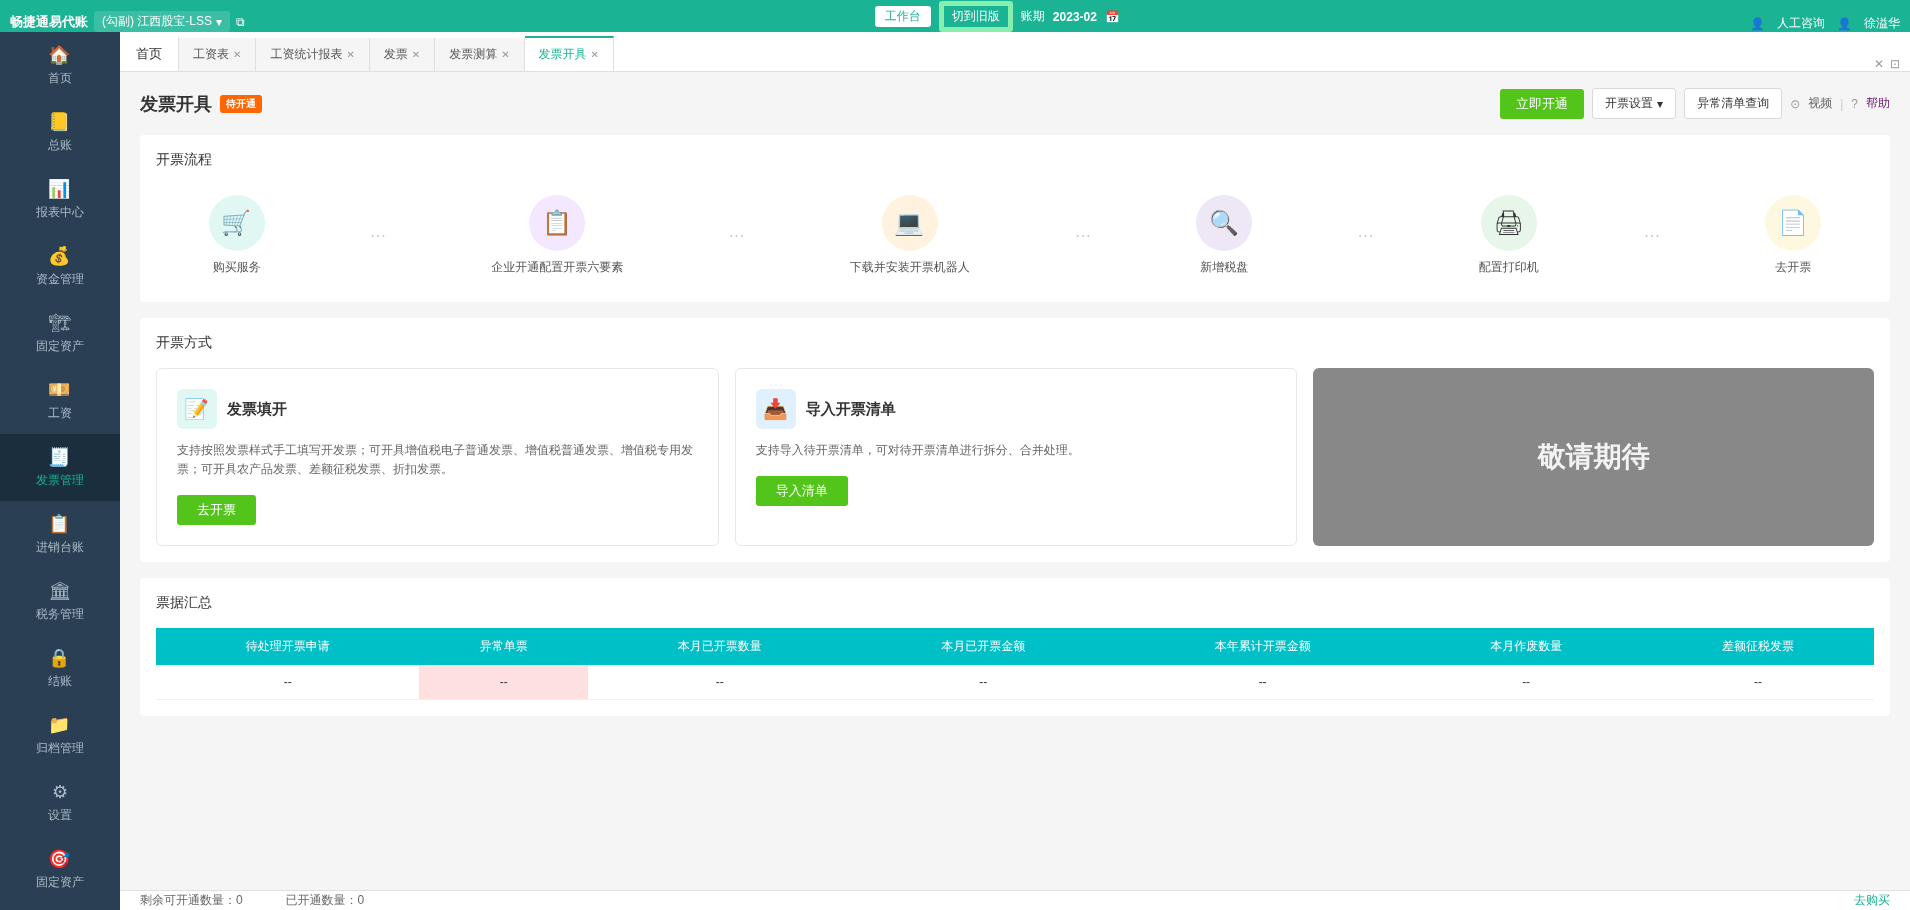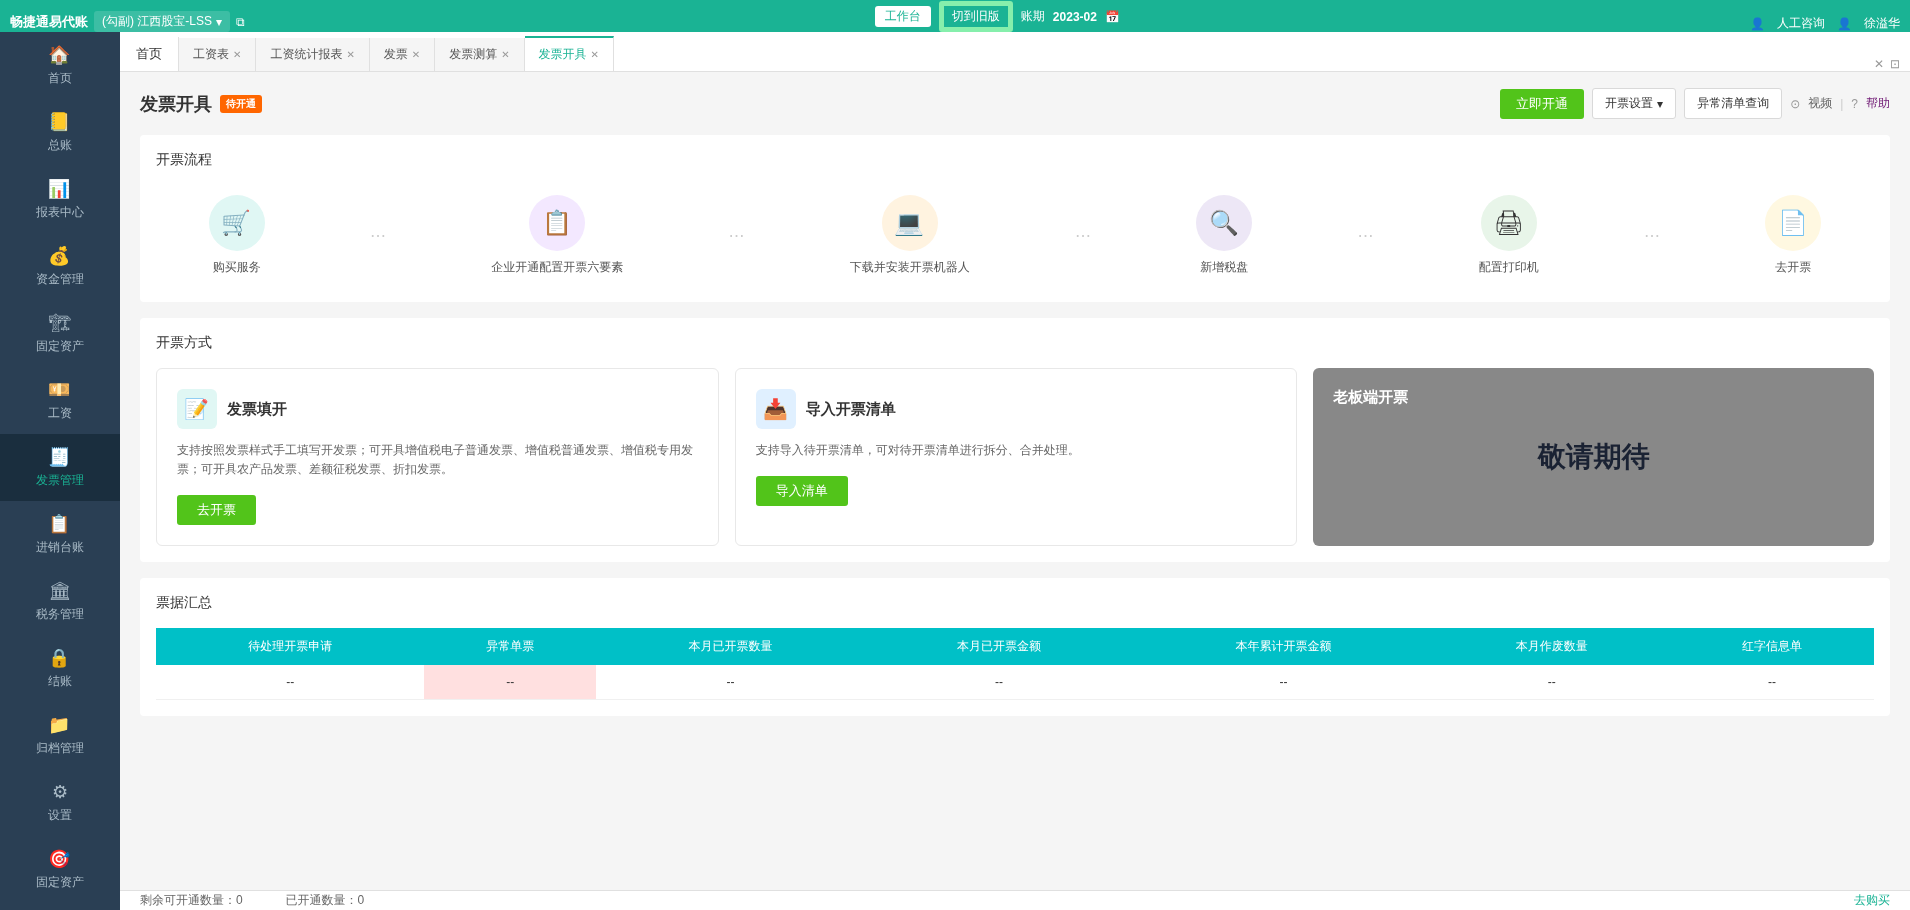--- a/index.html
+++ b/index.html
@@ -68,21 +68,21 @@
     .method-cards { display: flex; gap: 16px; }
     .method-card { flex: 1; border: 1px solid #e8e8e8; border-radius: 6px; padding: 20px; position: relative; min-height: 160px; }
     .method-card-header { display: flex; align-items: center; gap: 10px; margin-bottom: 12px; }
     .method-card-icon { width: 40px; height: 40px; border-radius: 6px; display: flex; align-items: center; justify-content: center; font-size: 20px; background: #e0f7f4; }
     .method-card-title { font-size: 15px; font-weight: bold; color: #333; }
     .method-card-desc { font-size: 12px; color: #666; line-height: 1.6; margin-bottom: 16px; }
     .method-card-btn { background: #52c41a; color: #fff; border: none; border-radius: 3px; padding: 6px 20px; font-size: 13px; cursor: pointer; }
     .method-card-gray { flex: 1; background: #888; border-radius: 6px; padding: 20px; position: relative; min-height: 160px; display: flex; flex-direction: column; }
     .method-card-gray .method-card-title { color: #fff; }
     .method-card-gray .method-card-desc { color: #ddd; }
-    .coming-soon { position: absolute; top: 50%; left: 50%; transform: translate(-50%, -50%); font-size: 28px; font-weight: bold; color: #0f172a; opacity: 0.9; white-space: nowrap; }
+    .coming-soon { position: absolute; top: 50%; left: 50%; transform: translate(-50%, -50%); font-size: 28px; font-weight: bold; color: #ffffff; opacity: 0.9; white-space: nowrap; }
 
     
     .summary-table { width: 100%; border-collapse: collapse; }
     .summary-table th { background: #00c0c7; color: #fff; padding: 10px 8px; text-align: center; font-size: 12px; font-weight: normal; }
     .summary-table td { padding: 10px 8px; text-align: center; font-size: 12px; border-bottom: 1px solid #f0f0f0; }
     .summary-table td.highlight { background: #ffe0e0; }
 
     
     .page-footer { height: 20px; background: #fff; border-top: 1px solid #e0e0e0; display: flex; align-items: center; padding: 0 20px; justify-content: space-between; font-size: 12px; color: #666; }
     .footer-link { color: #1ab394; cursor: pointer; }
@@ -281,41 +281,38 @@
           <div class="method-card">
             <div class="method-card-header">
               <div class="method-card-icon" style="background:#e0f0ff;">📥</div>
               <span class="method-card-title">导入开票清单</span>
             </div>
             <div class="method-card-desc">支持导入待开票清单，可对待开票清单进行拆分、合并处理。</div>
             <button class="method-card-btn">导入清单</button>
           </div>
 
           <div class="method-card-gray">
-            <div class="method-card-header">
-              <span class="method-card-title">老板端开票</span>
-            </div>
             <span class="coming-soon">敬请期待</span>
           </div>
 
         </div>
       </div>
 
       <div class="section">
         <div class="section-title">票据汇总</div>
         <table class="summary-table">
           <thead>
             <tr>
               <th>待处理开票申请</th>
               <th>异常单票</th>
               <th>本月已开票数量</th>
               <th>本月已开票金额</th>
               <th>本年累计开票金额</th>
               <th>本月作废数量</th>
-              <th>红字信息单</th>
+              <th>差额征税发票</th>
             </tr>
           </thead>
           <tbody>
             <tr>
               <td>--</td>
               <td class="highlight">--</td>
               <td>--</td>
               <td>--</td>
               <td>--</td>
               <td>--</td>

